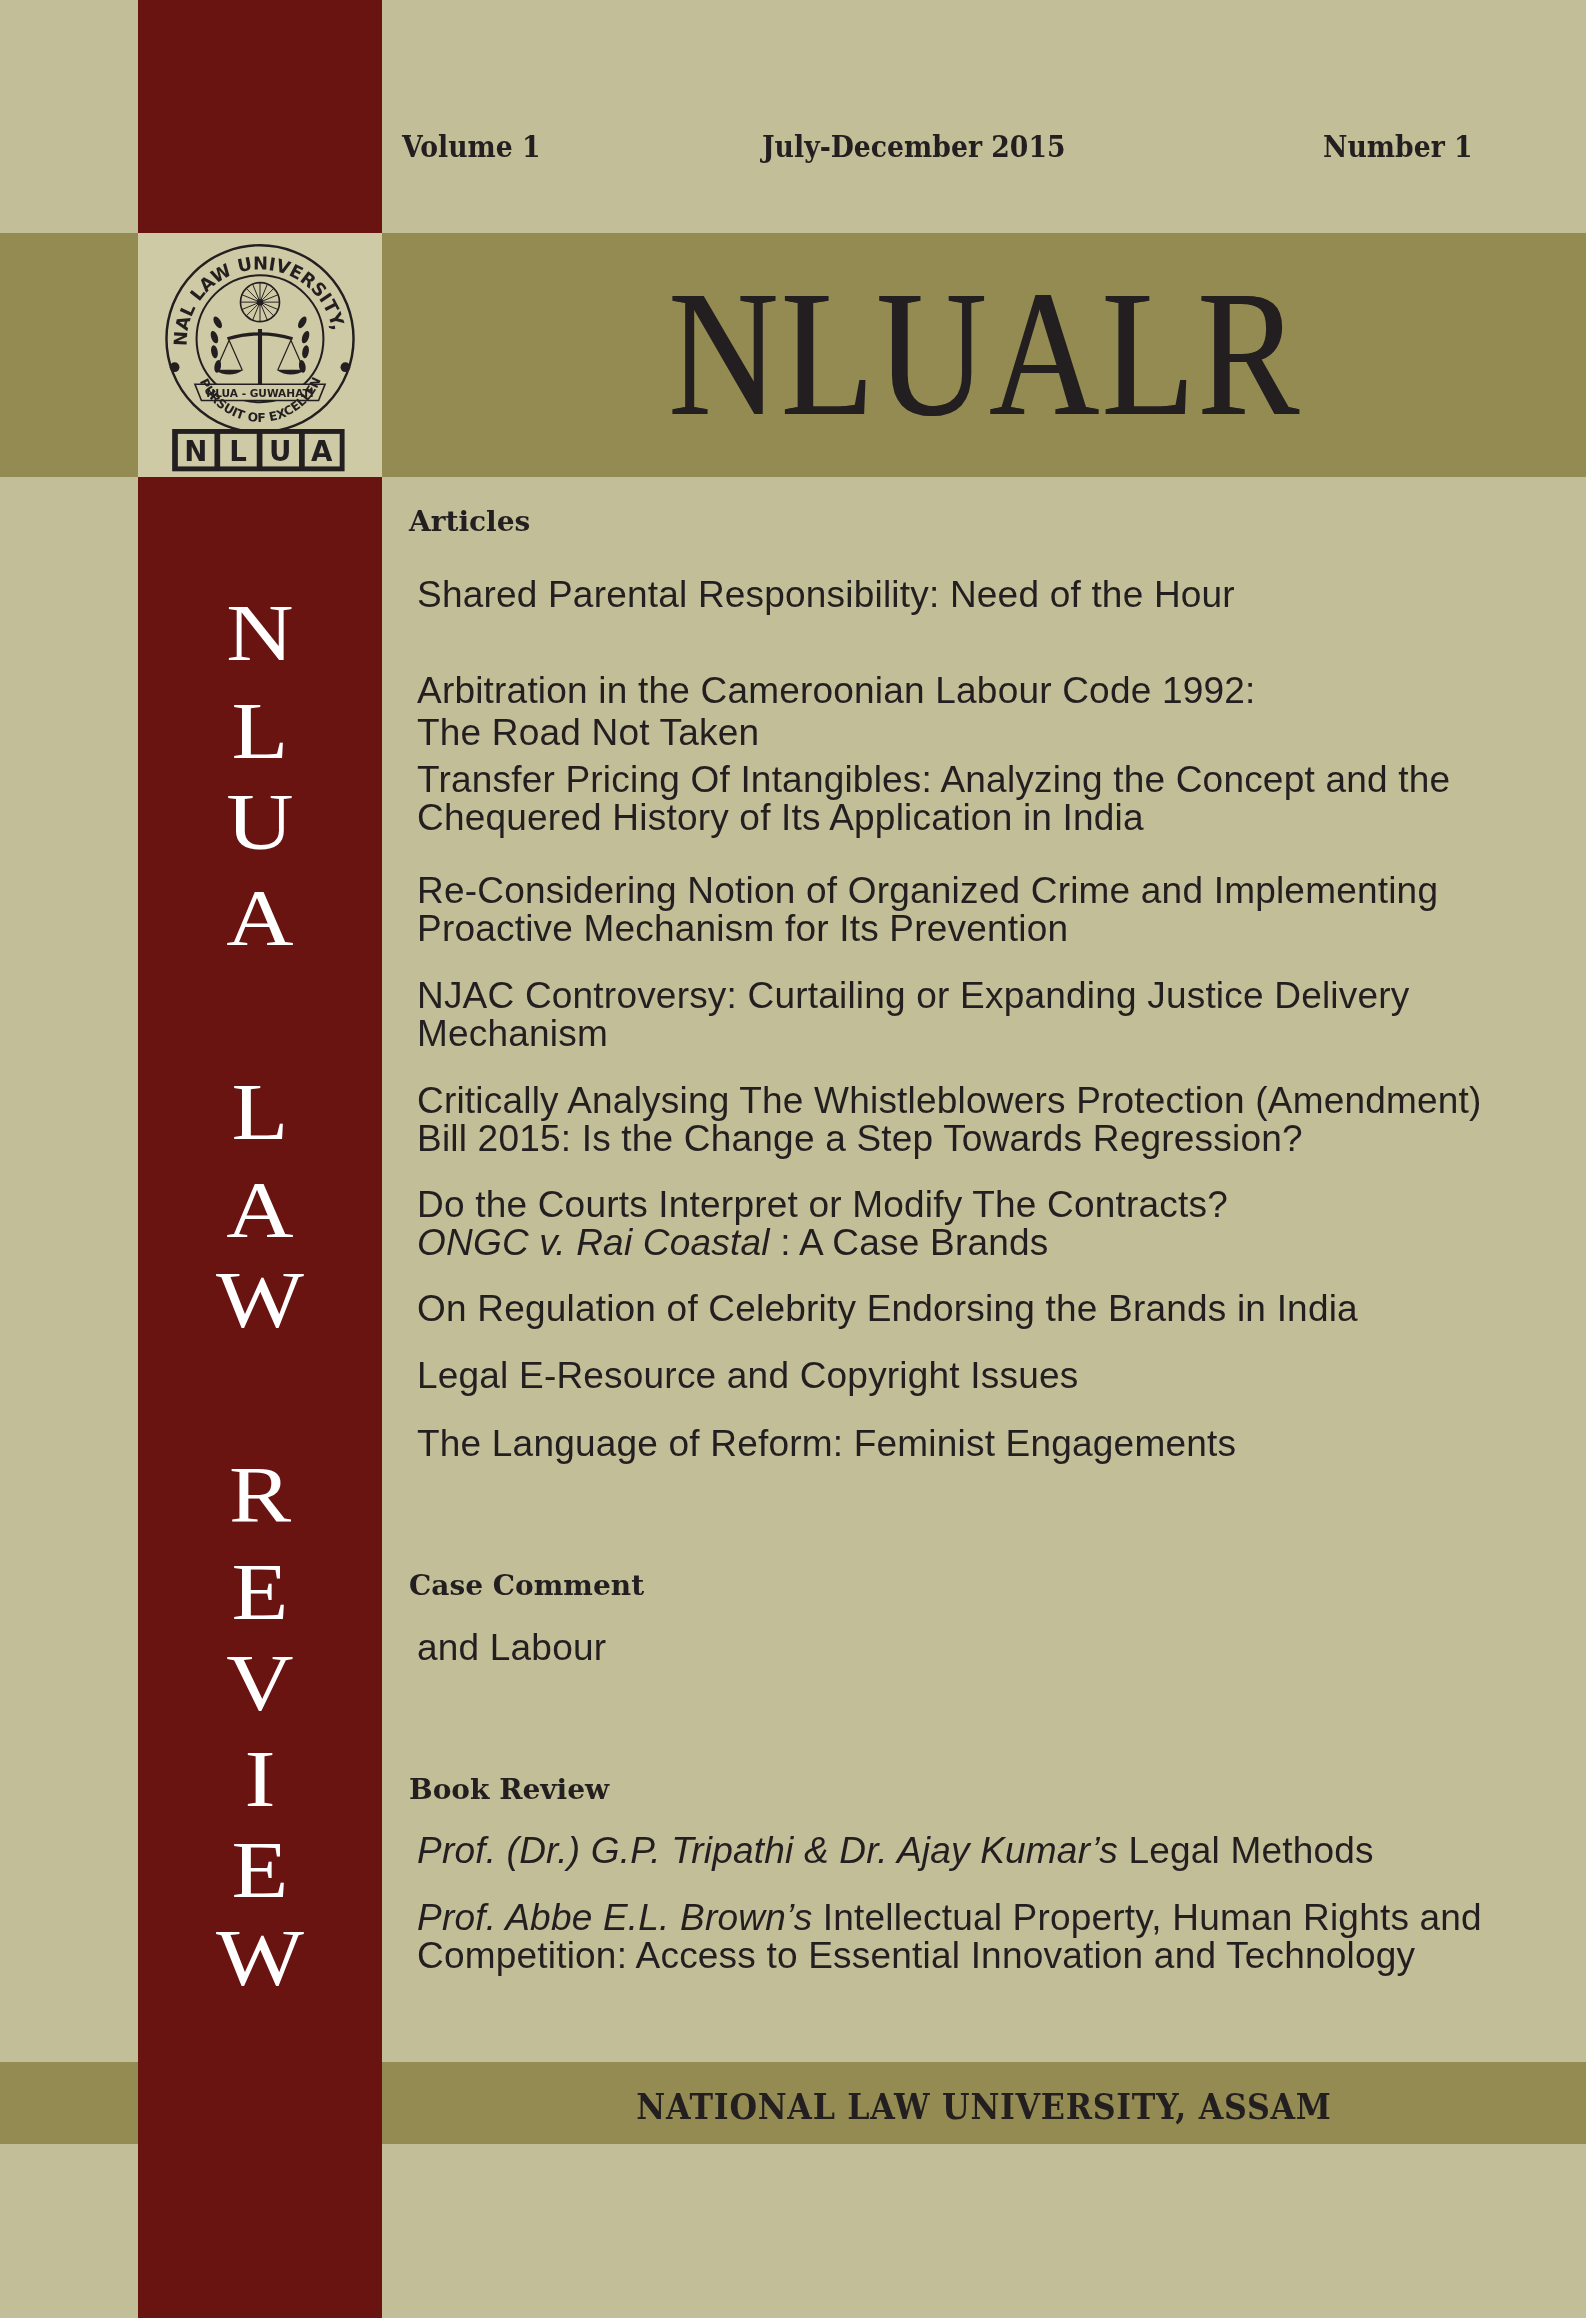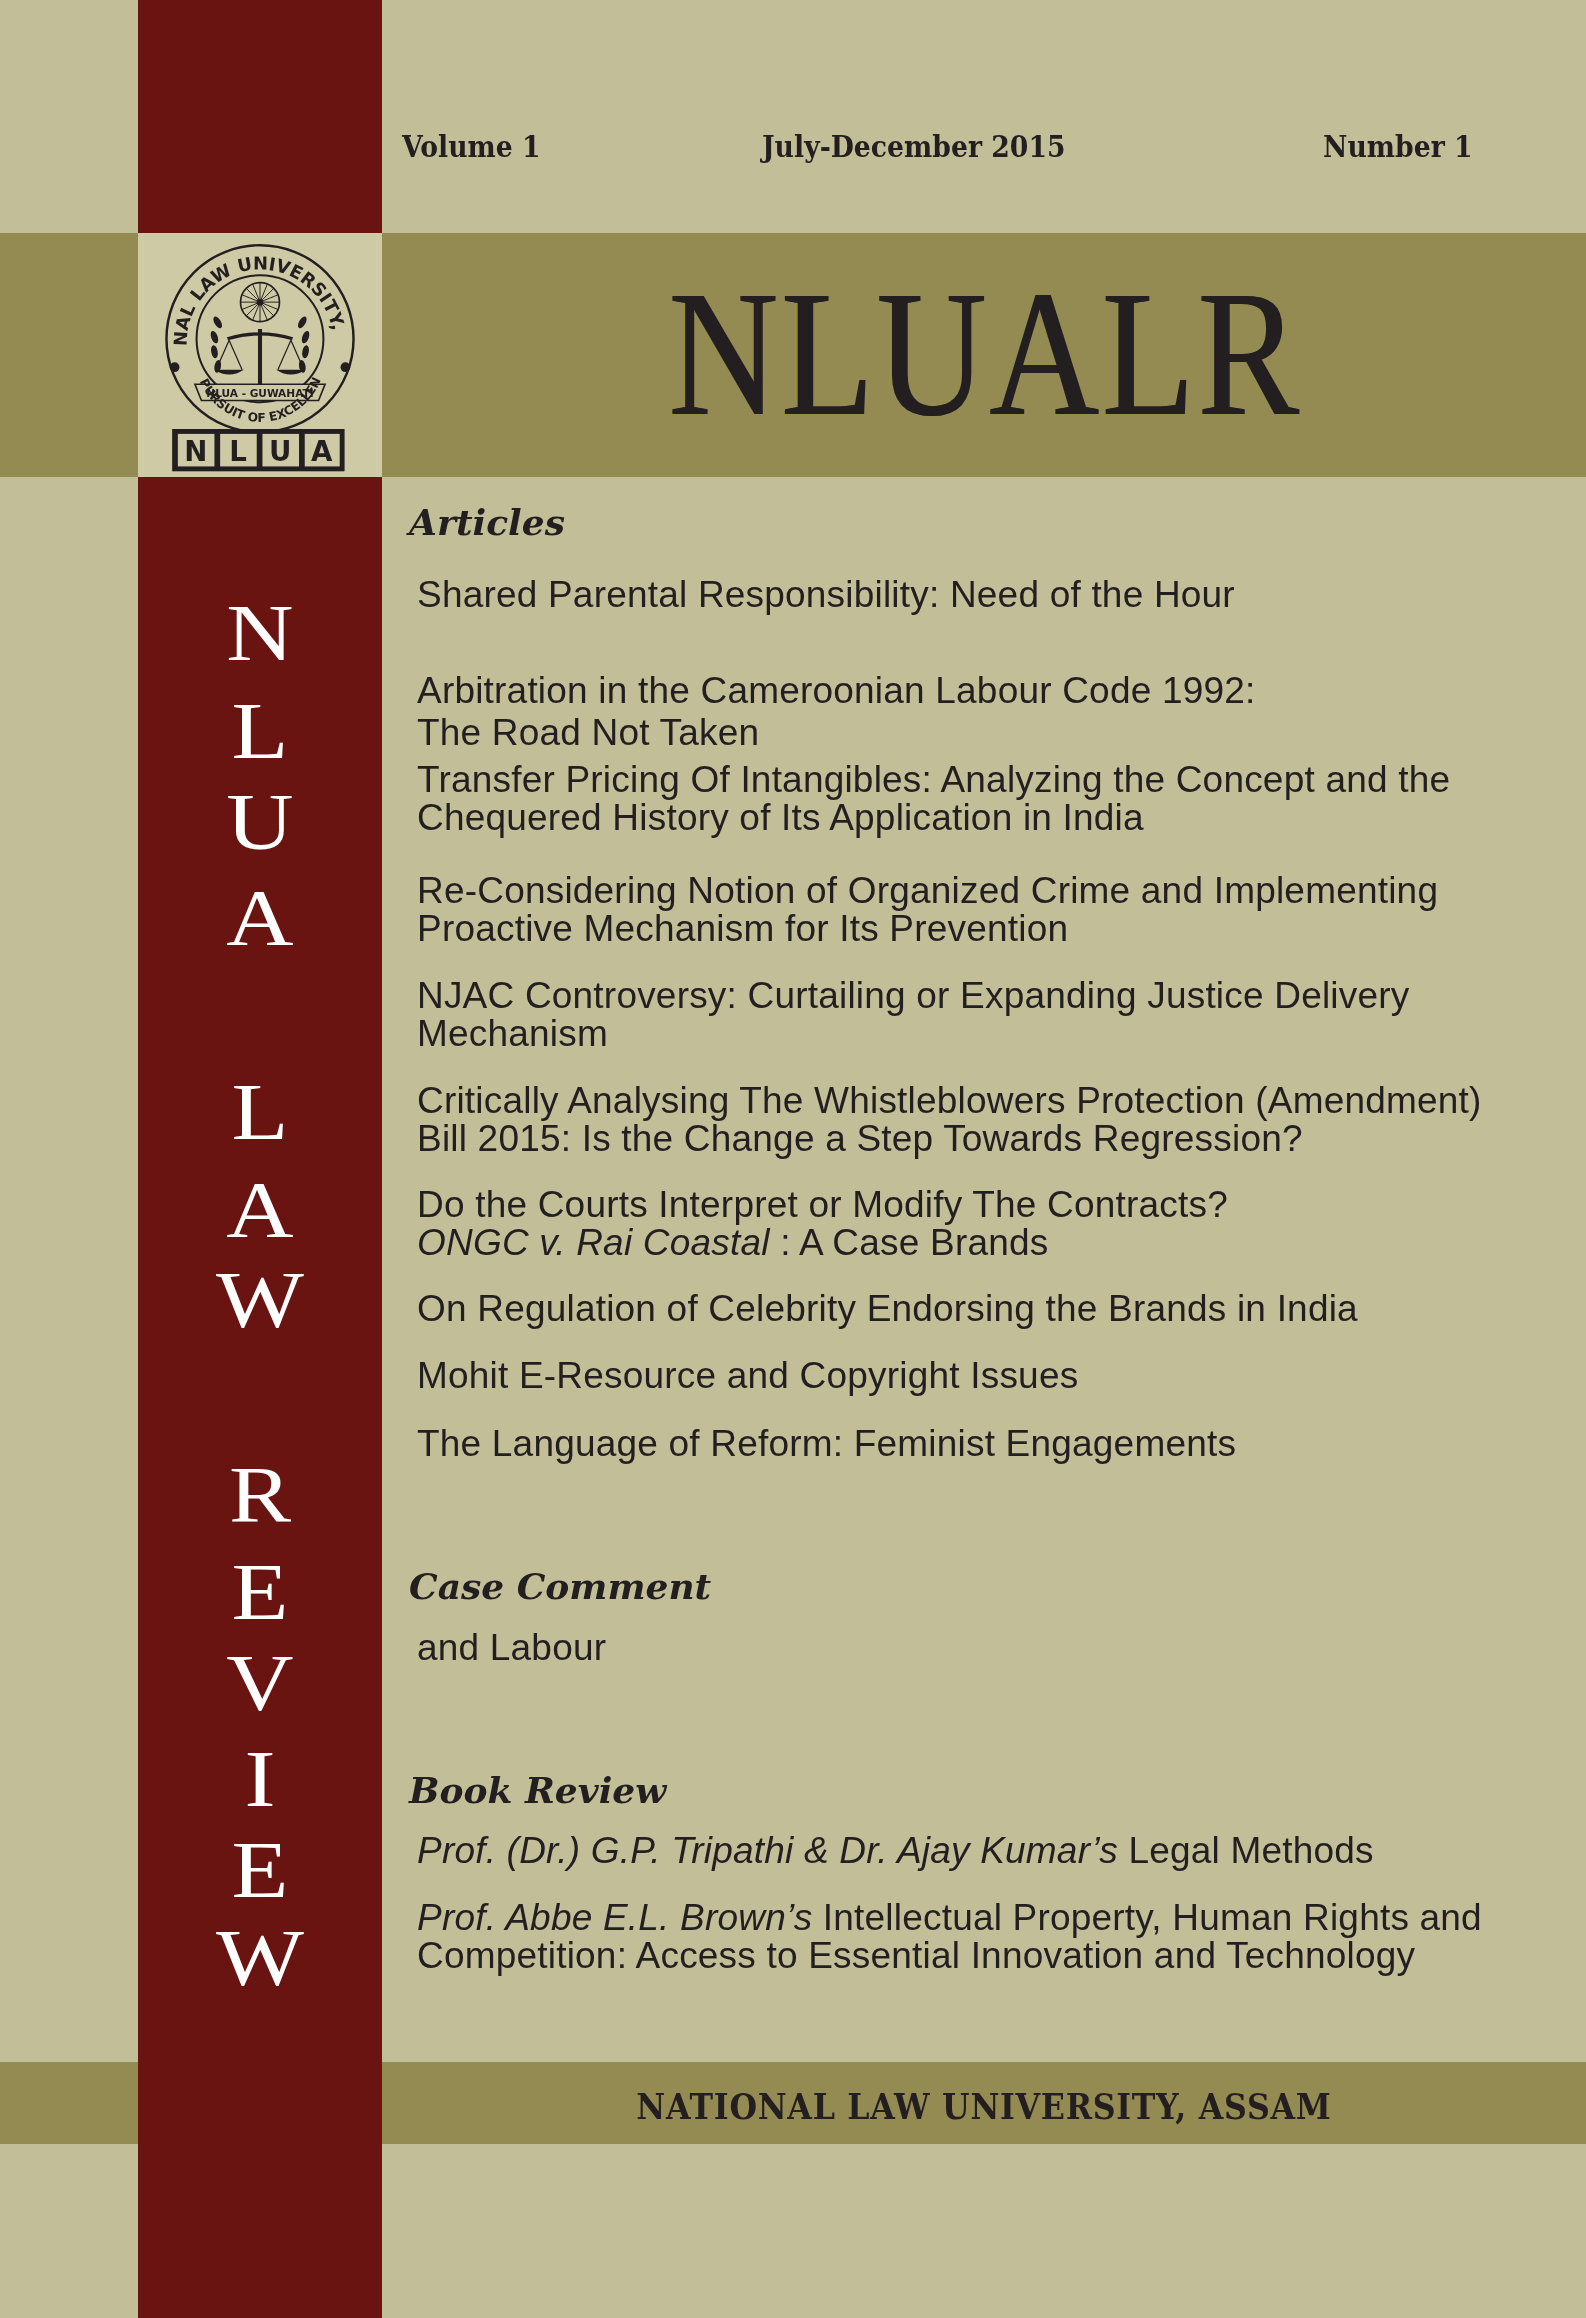--- a/index.html
+++ b/index.html
@@ -31,22 +31,22 @@
     text-shadow: 1.6px 0 0 #231F20;
   }
   .spine-letters { position: absolute; left: 138px; top: 0; width: 244px; }
   .spine-letter {
     position: absolute; left: 0; width: 244px; text-align: center;
     font-family: "Liberation Serif", serif; color: #FFFFFF; font-size: 81px; line-height: 81px;
     transform: scaleX(1.15);
   }
   .content { position: absolute; left: 409px; top: 0; width: 1139px; }
   .section-title {
-    position: absolute; left: 0; font-family: "DejaVu Serif", serif; font-weight: bold; font-style: italic;
-    font-size: 36px; line-height: 36px; white-space: nowrap;
+    position: absolute; left: 0; font-family: "DejaVu Serif", serif; font-weight: bold; 
+    font-size: 28px; line-height: 36px; white-space: nowrap;
   }
   .entry { position: absolute; left: 8px; font-family: Liberation Sans, sans-serif; font-size: 37px; white-space: nowrap; letter-spacing: 0.2px; }
   .entry .line { display: block; height: 38px; line-height: 38px; }
   .entry .line.wide { height: 47px; line-height: 47px; margin-top: 20px; }
   .entry .it { font-style: italic; }
   .footer-title {
     position: absolute; left: 382px; width: 1204px; top: 2083px; text-align: center;
     font-family: "DejaVu Serif", serif; font-weight: bold; font-size: 36px; line-height: 46px;
     transform: scaleX(0.88); transform-origin: center center; letter-spacing: 0.8px;
   }
@@ -175,21 +175,21 @@
     <span class="line">Bill 2015: Is the Change a Step Towards Regression?</span>
   </div>
   <div class="entry" style="top:1186px">
     <span class="line">Do the Courts Interpret or Modify The Contracts?</span>
     <span class="line"><span class="it">ONGC v. Rai Coastal</span><span> : A Case Brands</span></span>
   </div>
   <div class="entry" style="top:1290px">
     <span class="line">On Regulation of Celebrity Endorsing the Brands in India</span>
   </div>
   <div class="entry" style="top:1357px">
-    <span class="line">Mohit E-Resource and Copyright Issues</span>
+    <span class="line">Legal E-Resource and Copyright Issues</span>
   </div>
   <div class="entry" style="top:1425px">
     <span class="line">The Language of Reform: Feminist Engagements</span>
   </div>
 
   <div class="section-title" style="top:1568px">Case Comment</div>
   <div class="entry" style="top:1629px">
     <span class="line">and Labour</span>
   </div>
 

